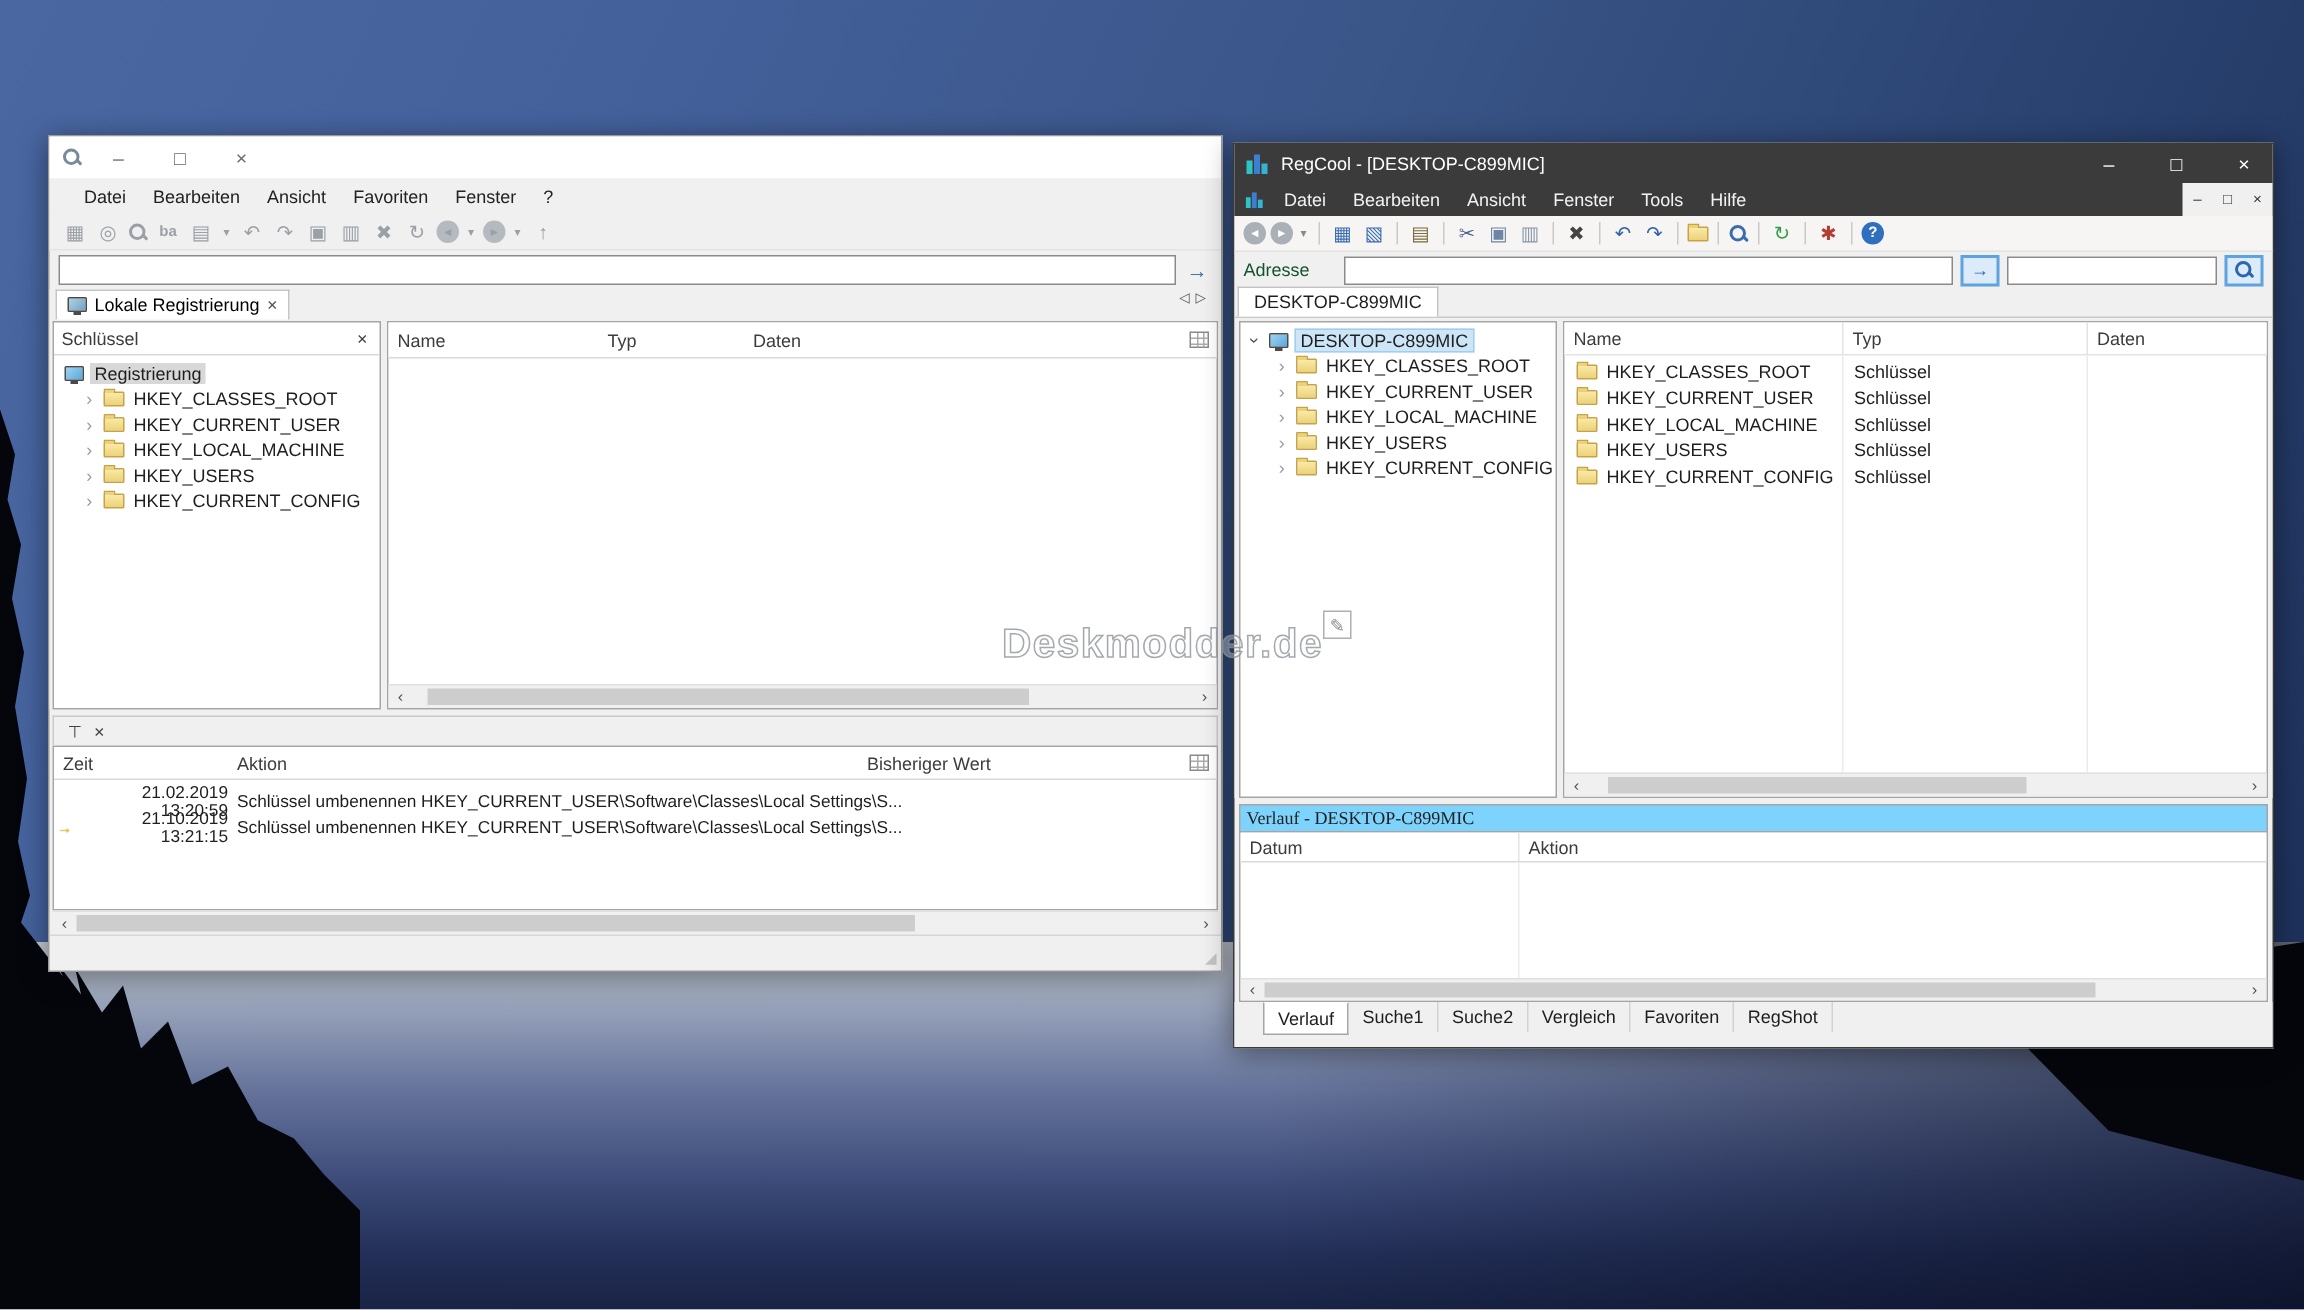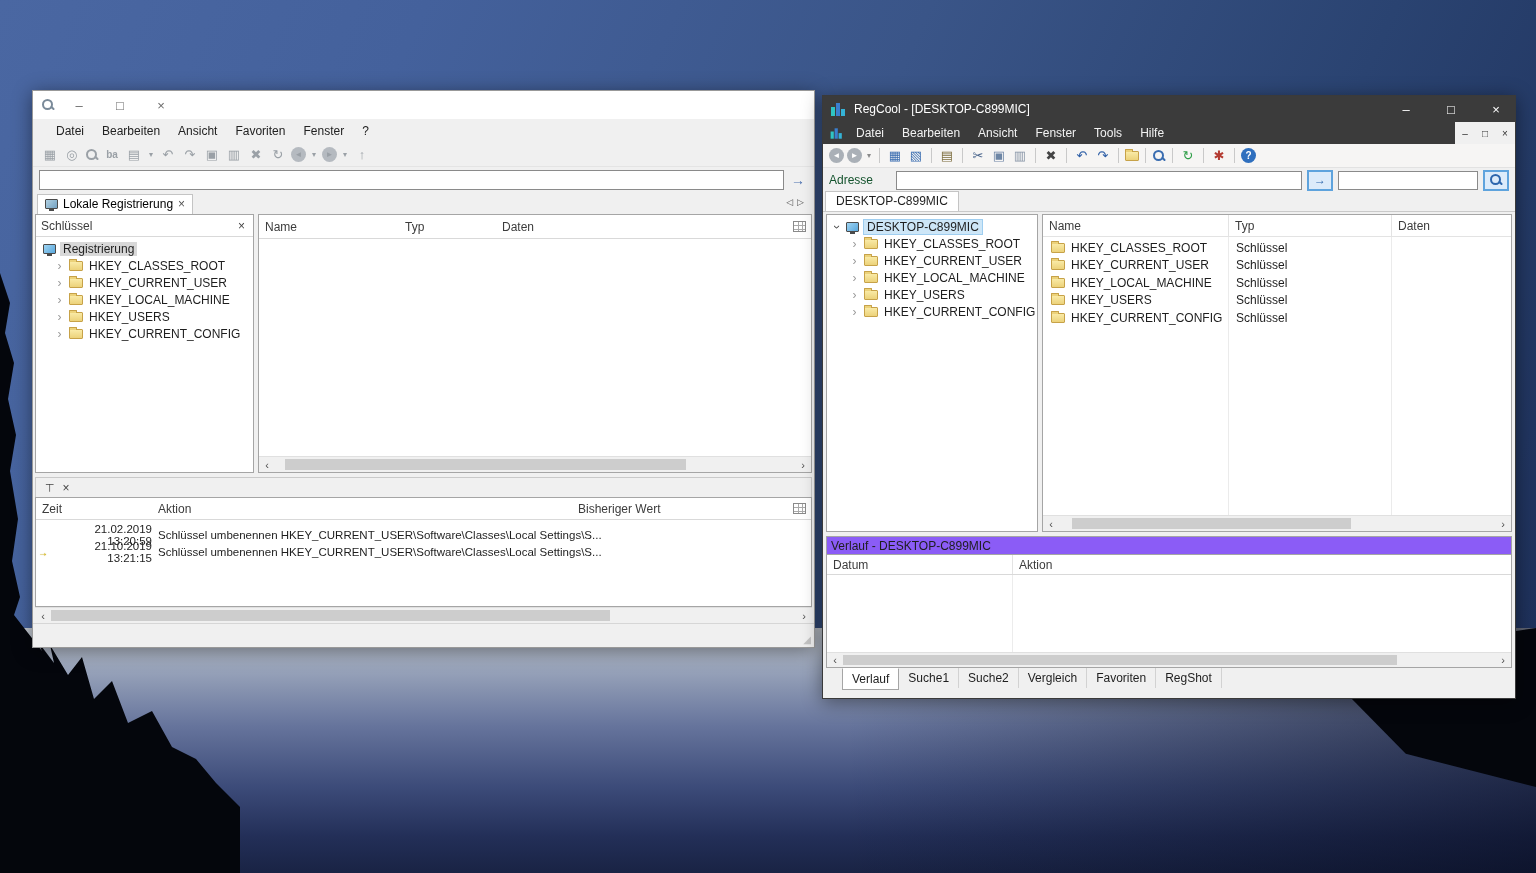--- a/index.html
+++ b/index.html
@@ -53,21 +53,21 @@
   .rf-title .ttl { flex:1; }
   .wbtn { width:34px; height:100%; display:inline-flex; align-items:center; justify-content:center; color:#6a6a6a; font-size:13px; }
   .rf-menu { height:24px; display:flex; align-items:center; padding-left:14px; gap:0; background:#f0f0f0; }
   .rf-menu span { padding:3px 9px; color:#222; }
   .rf-tool { height:24px; display:flex; align-items:center; padding-left:8px; gap:4px; background:#f0f0f0; border-bottom:1px solid #e4e4e4; }
   .rf-tool .tbi { color:#9aa0a6; }
   .rf-tool .circ { background:#b5bac0; }
   .rf-addr { height:26px; display:flex; align-items:center; padding:0 6px; gap:4px; }
   .rf-addr input { flex:1; height:20px; border:1px solid #8a8a8a; background:#fff; padding:0 4px; font:12px "Liberation Sans",sans-serif; }
   .go-plain { color:#4a6fae; font-size:14px; width:20px; text-align:center; }
-  .rf-tabs { height:21px; display:flex; align-items:center; padding-left:4px; background:#f0f0f0; }
+  .rf-tabs { height:21px; display:flex; align-items:flex-start; padding-left:4px; background:#f0f0f0; }
   .rf-tab { display:flex; align-items:center; gap:5px; background:#fff; border:1px solid #c4c4c4; border-bottom:none; padding:2px 7px 3px; }
   .rf-tab .tclose { color:#555; font-size:12px; }
   .tabnav { margin-left:auto; padding:0 6px 3px; color:#555; font-size:9px; letter-spacing:4px; }
   .rf-main { flex:1; display:flex; gap:4px; padding:0 2px; background:#f0f0f0; }
   .panel { background:#fff; border:1px solid #a5a5a5; display:flex; flex-direction:column; }
   .rf-tree { width:219px; }
   .panel-head { height:22px; display:flex; align-items:center; padding:0 5px; border-bottom:1px solid #d9d9d9; color:#3c3c3c; }
   .panel-head .ph-label { flex:1; }
   .xbtn { color:#444; font-size:12px; padding:0 3px; }
   .tree-body { flex:1; padding-top:3px; overflow:hidden; }
@@ -124,21 +124,21 @@
   .rc-list .colhead span { border-left:1px solid #e3e3e3; height:100%; display:flex; align-items:center; }
   .rc-list .colhead span:first-child { border-left:none; }
   .rc-list-body { flex:1; padding-top:2px;
     background:
       linear-gradient(#ebebeb,#ebebeb) 185px 0/1px 100% no-repeat,
       linear-gradient(#ebebeb,#ebebeb) 348px 0/1px 100% no-repeat; }
   .lrow { display:grid; grid-template-columns:185px 163px 1fr; align-items:center; height:17.5px; color:#1e1e1e; }
   .lrow .ncell { display:flex; align-items:center; gap:6px; padding-left:8px; }
   .lrow .tcell { padding-left:8px; }
   .rc-verlauf { height:132px; margin:4px 3px 0; display:flex; flex-direction:column; }
-  .vl-title { height:18px; background:#8b5cf6; border:1px solid #a5a5a5; border-bottom:none; display:flex; align-items:center; padding:0 4px; color:#1e1e1e; }
+  .vl-title { height:18px; background:#7dd3fc; border:1px solid #a5a5a5; border-bottom:none; display:flex; align-items:center; padding:0 4px; color:#1e1e1e;font-family:Liberation Serif, serif; }
   .vl-table { flex:1; background:#fff; border:1px solid #a5a5a5; display:flex; flex-direction:column; overflow:hidden; }
   .vl-cols { height:20px; grid-template-columns:185px 1fr; }
   .vl-cols span { border-left:1px solid #e3e3e3; height:100%; display:flex; align-items:center; }
   .vl-cols span:first-child { border-left:none; }
   .vl-body { flex:1; background:linear-gradient(#ececec,#ececec) 185px 0/1px 100% no-repeat; }
   .rc-bottom-tabs { height:22px; display:flex; align-items:stretch; padding-left:19px; background:#f0f0f0; }
   .btab { padding:3px 9px; color:#1e1e1e; border-right:1px solid #d2d2d2; align-self:flex-start; }
   .btab.active { background:#fff; border:1px solid #a5a5a5; border-top:1px solid #fff; }
   .rc-pad { height:8px; background:#f0f0f0; }
 
@@ -510,13 +510,17 @@
     <span class="btab active">Verlauf</span>
         <span class="btab">Suche1</span>
         <span class="btab">Suche2</span>
         <span class="btab">Vergleich</span>
         <span class="btab">Favoriten</span>
         <span class="btab">RegShot</span>
       </div>
     <div class="rc-pad"></div>
   </div>
 
+  <div class="watermark">
+    <span class="wm-text">Deskmodder.de</span>
+    <span class="wm-pen">✎</span>
+  </div>
 </div>
 
 </body></html>

